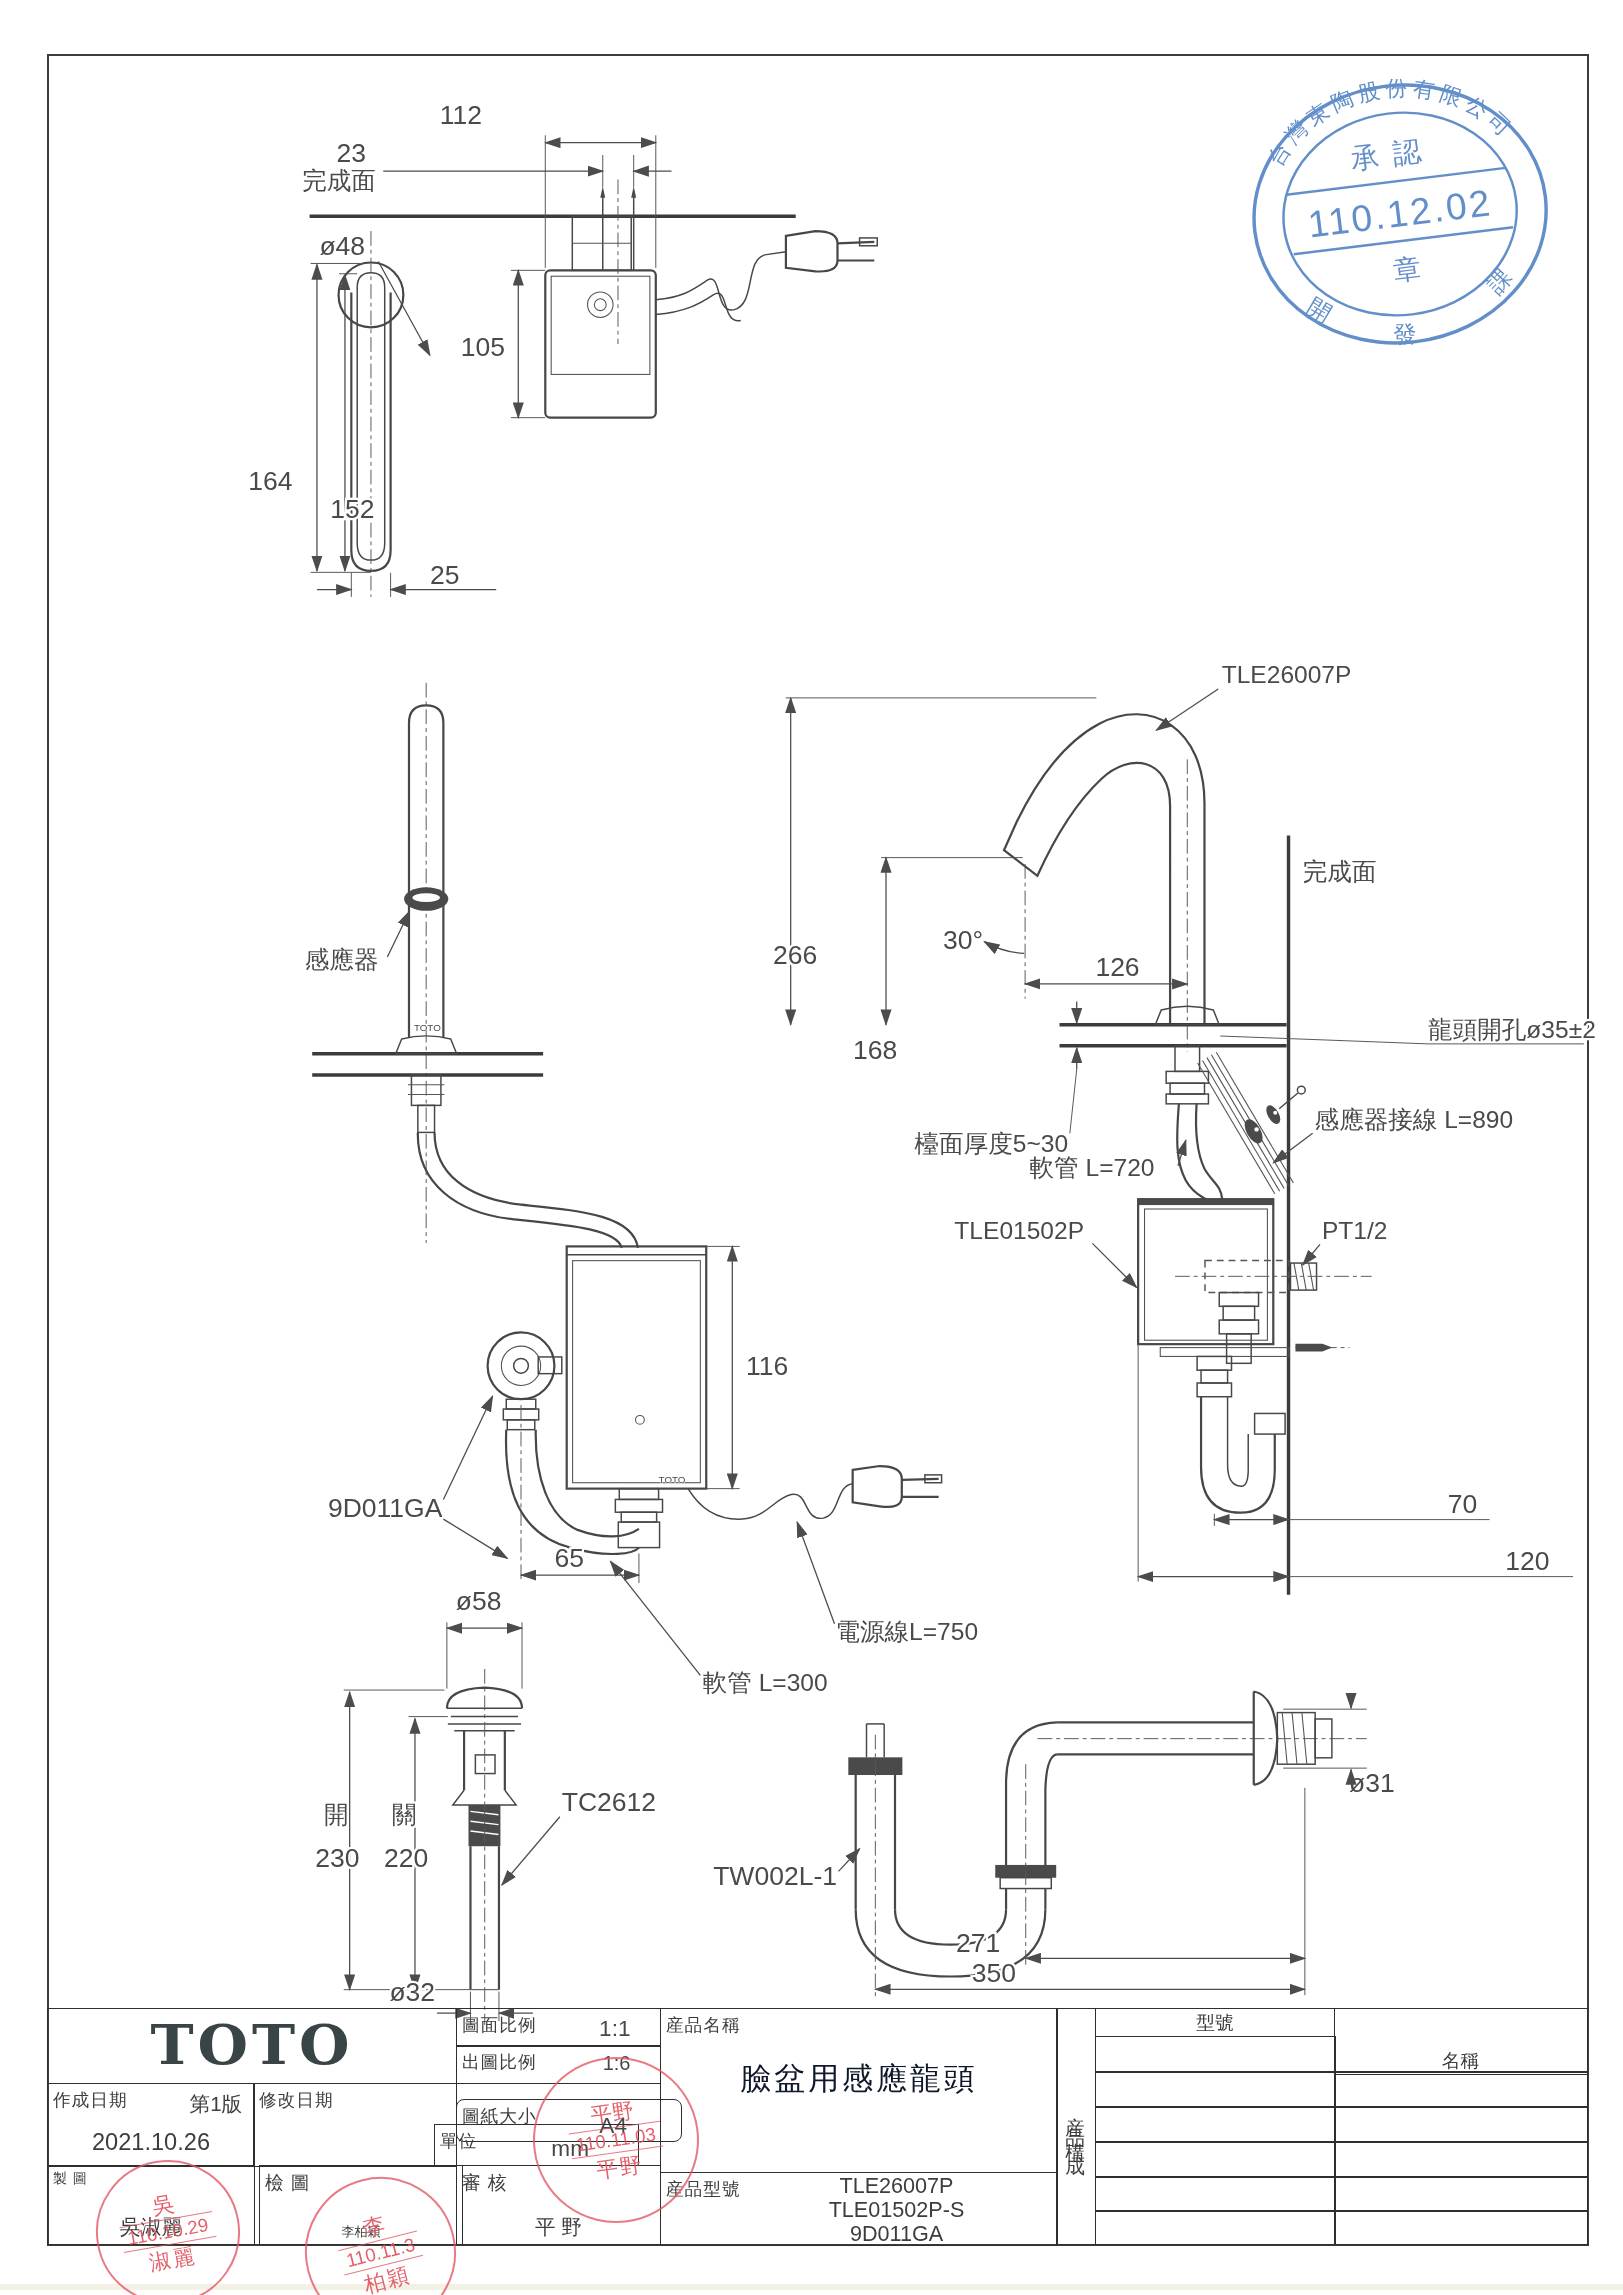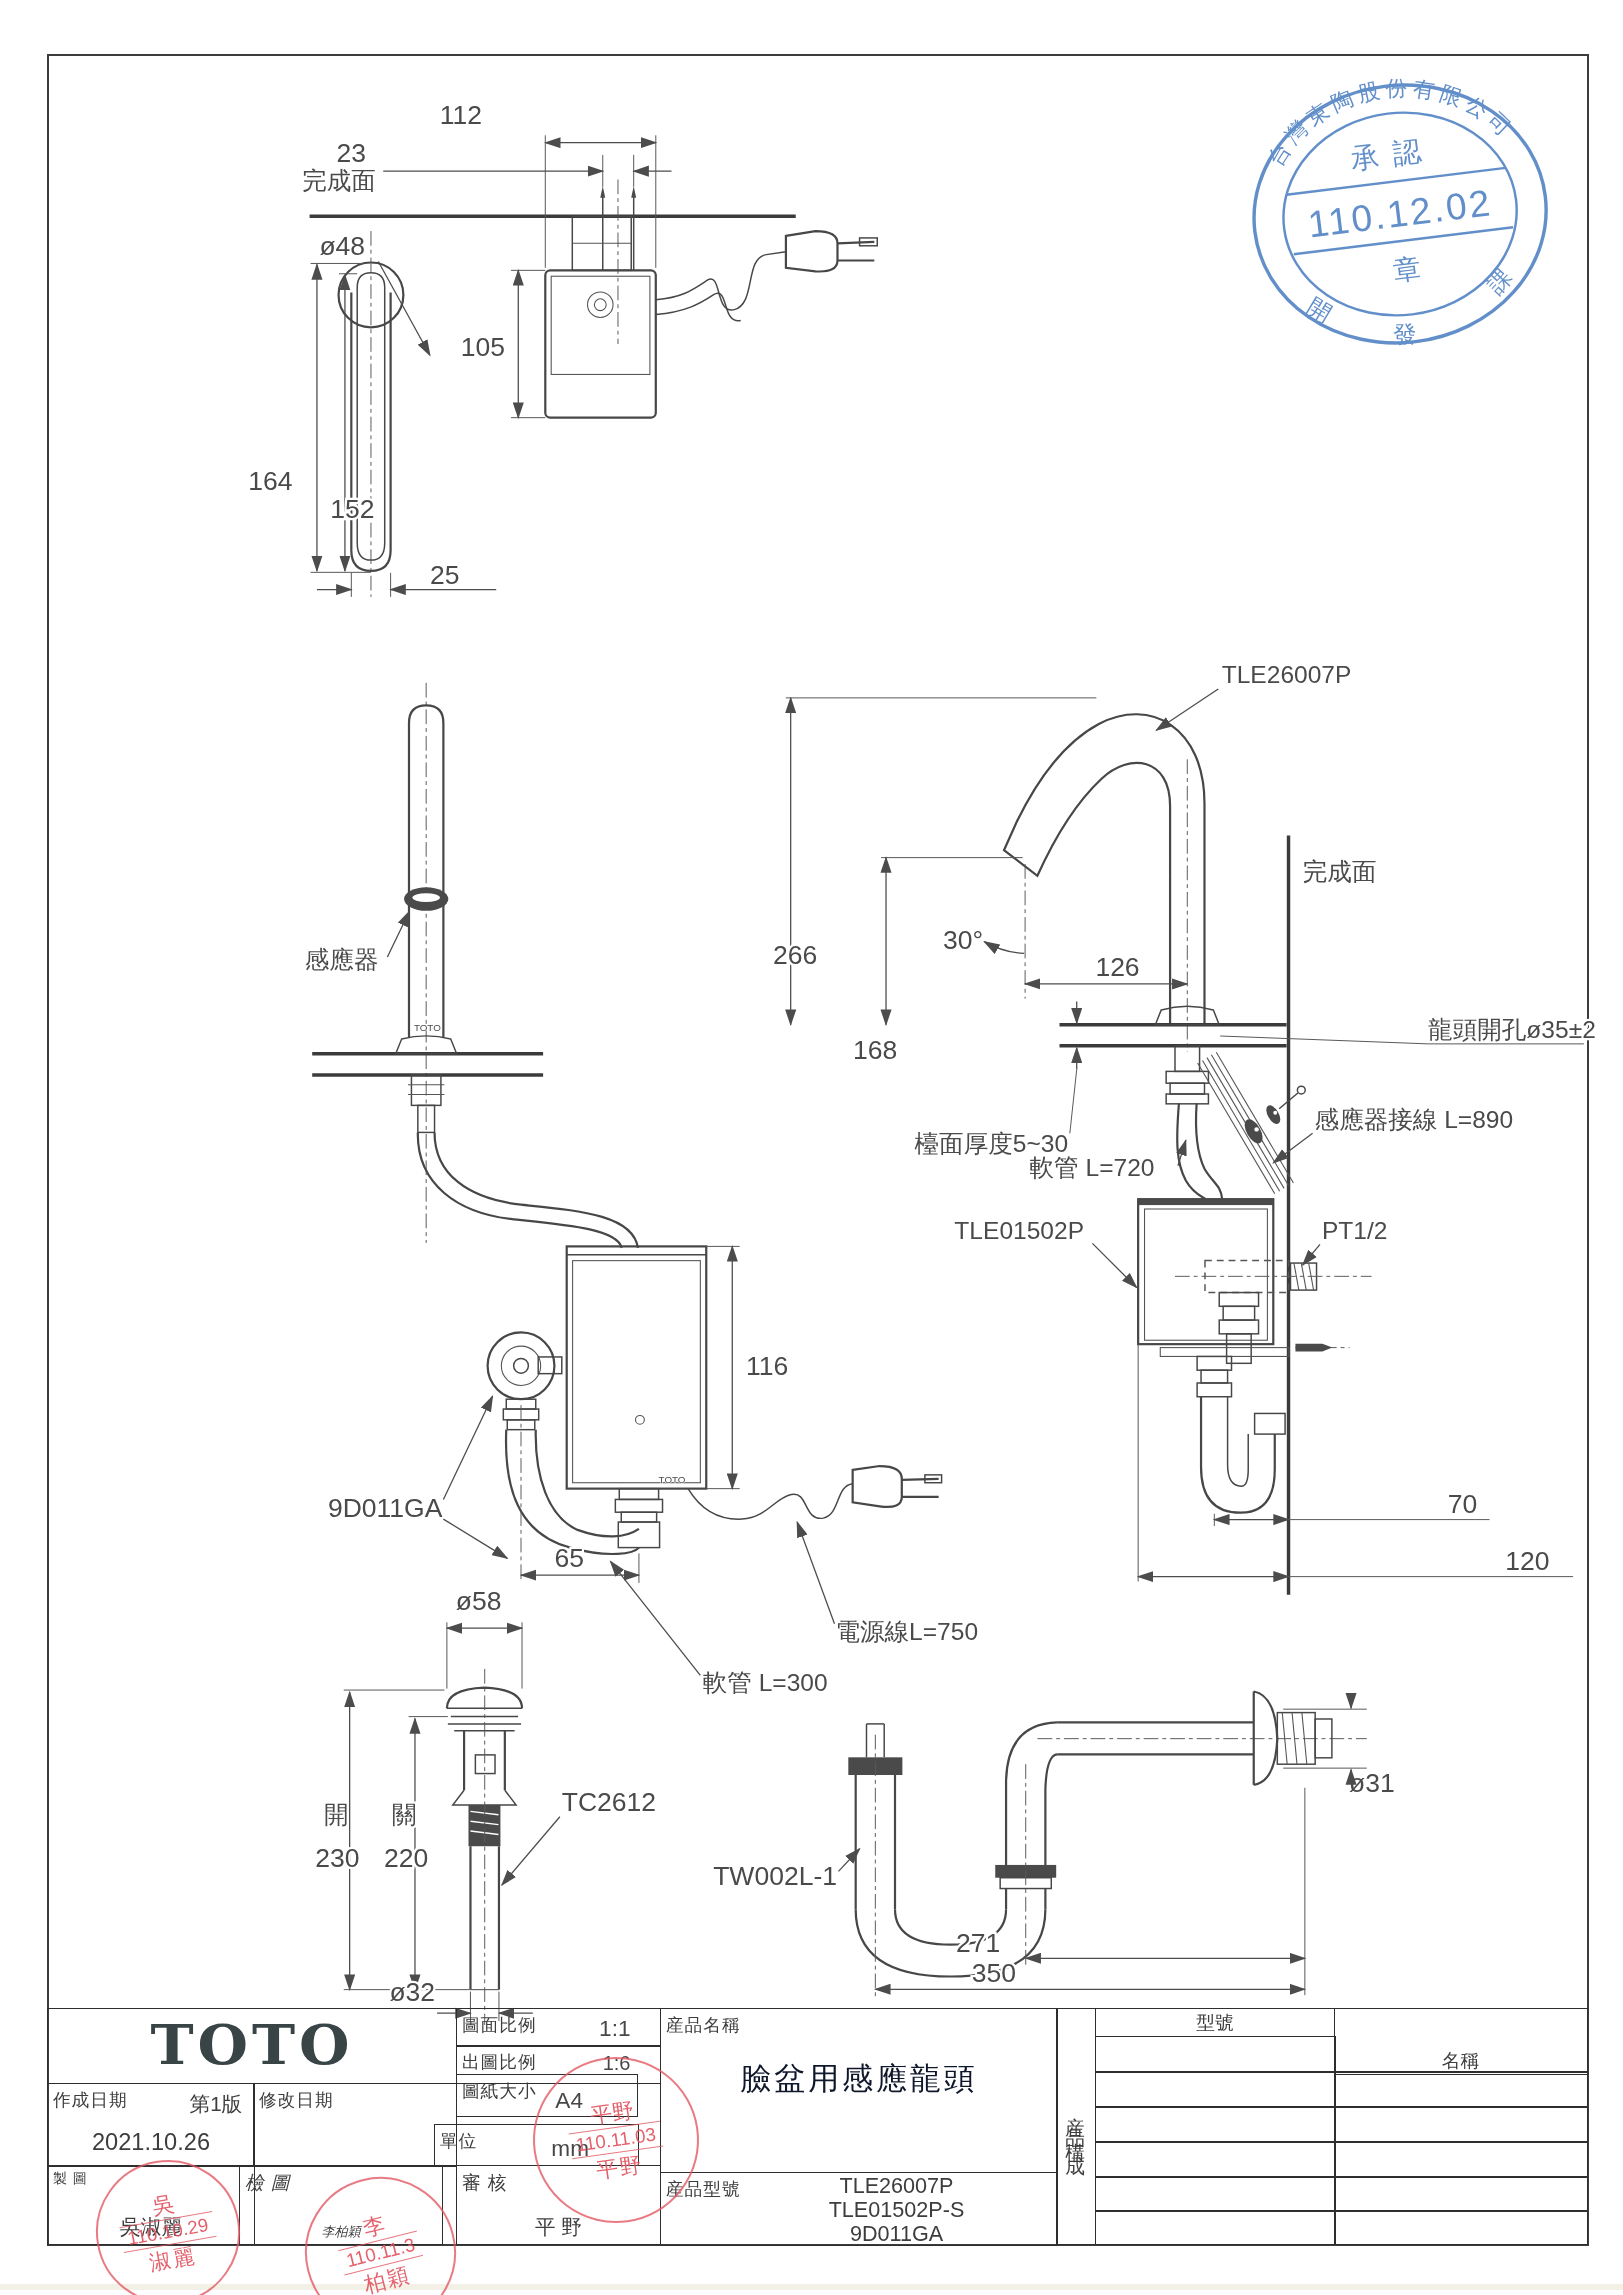--- a/index.html
+++ b/index.html
@@ -398,33 +398,33 @@
       <div style="position:absolute;left:0;top:49px;width:100%;text-align:center;font-size:31px;letter-spacing:2.9px;color:#0f172a;">臉盆用感應龍頭</div>
     </div>
     <div class="cell" style="left:0;top:75px;width:208px;height:84px;">
       <span class="lbl">作成日期</span>
       <span style="position:absolute;right:11.8px;top:5.9px;font-size:20.6px;color:#3d3d3d;">第1版</span>
       <div style="position:absolute;left:0;top:45px;width:100%;text-align:center;font-size:23.6px;color:#3d3d3d;">2021.10.26</div>
     </div>
     <div class="cell" style="left:206px;top:75px;width:204px;height:84px;">
       <span class="lbl">修改日期</span>
     </div>
-    <div class="cell" style="left:409px;top:66px;width:182px;height:43px;">
+    <div class="cell" style="left:409px;top:91px;width:226px;height:43px;border-radius:8px;">
       <span class="lbl">圖紙大小</span>
       <span style="position:absolute;right:54px;top:12.8px;font-size:22.6px;">A4</span>
     </div>
     <div class="cell" style="left:387px;top:116px;width:205px;height:42px;">
       <span class="lbl">單位</span>
       <span style="position:absolute;right:49px;top:10.8px;font-size:22.6px;">mm</span>
     </div>
     <div class="cell" style="left:0;top:157px;width:208px;height:80px;">
       <span class="lbl" style="font-size:14px;">製 圖</span>
       <div style="position:absolute;left:0;bottom:2.9px;width:100%;text-align:center;font-size:20.6px;color:#3d3d3d;">吳淑麗</div>
     </div>
-    <div class="cell" style="left:192px;top:157px;width:204px;height:80px;font-style:italic;">
+    <div class="cell" style="left:212px;top:157px;width:204px;height:80px;">
       <span class="lbl" style="font-size:18.7px;">檢 圖</span>
       <div style="position:absolute;left:0;bottom:2.9px;width:100%;text-align:center;font-size:13px;color:#3d3d3d;">李柏穎</div>
     </div>
     <div class="cell" style="left:409px;top:157px;width:205px;height:80px;">
       <span class="lbl" style="font-size:18.7px;">審 核</span>
       <div style="position:absolute;left:0;bottom:2.9px;width:100%;text-align:center;font-size:20.6px;color:#3d3d3d;">平 野</div>
     </div>
     <div class="cell" style="left:613px;top:164px;width:398px;height:74px;">
       <span class="lbl">産品型號</span>
       <div style="position:absolute;left:98px;top:1px;width:275px;text-align:center;font-size:21.6px;line-height:24px;color:#3d3d3d;">

